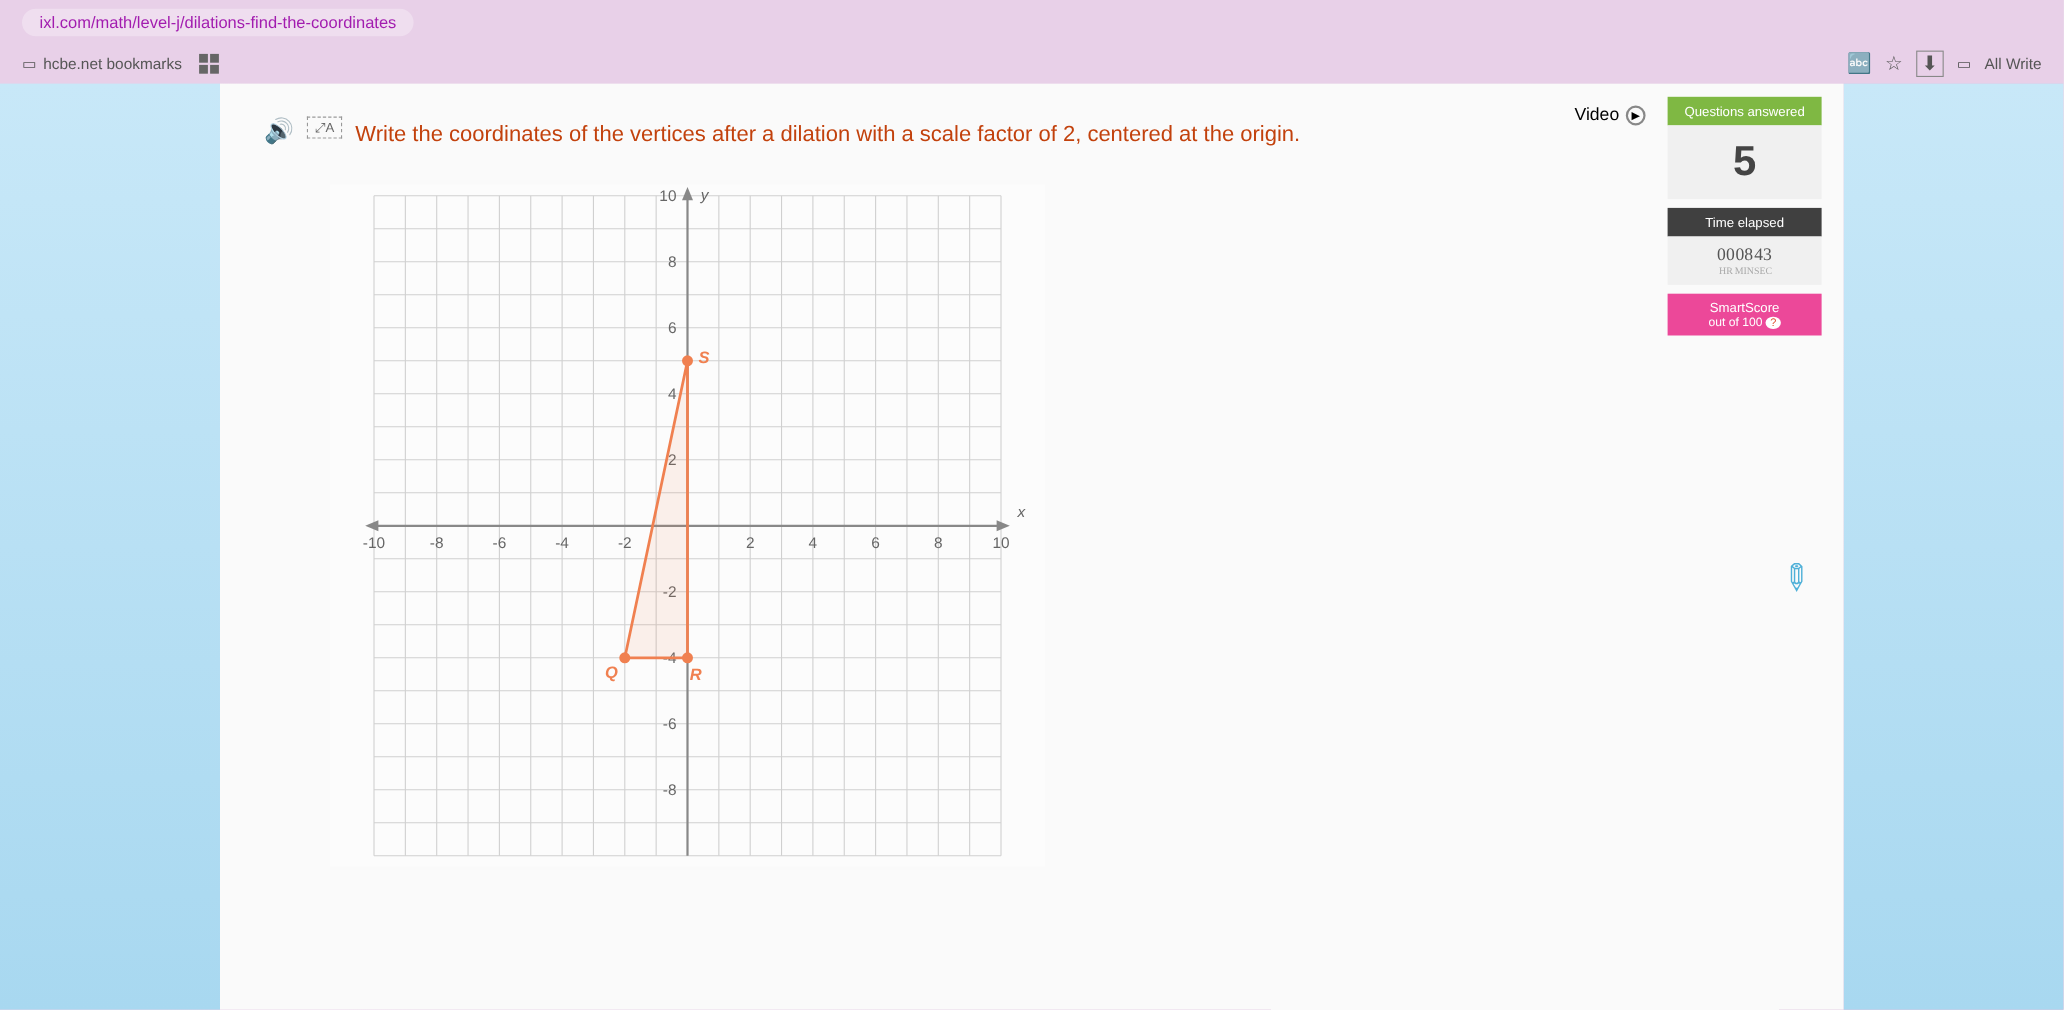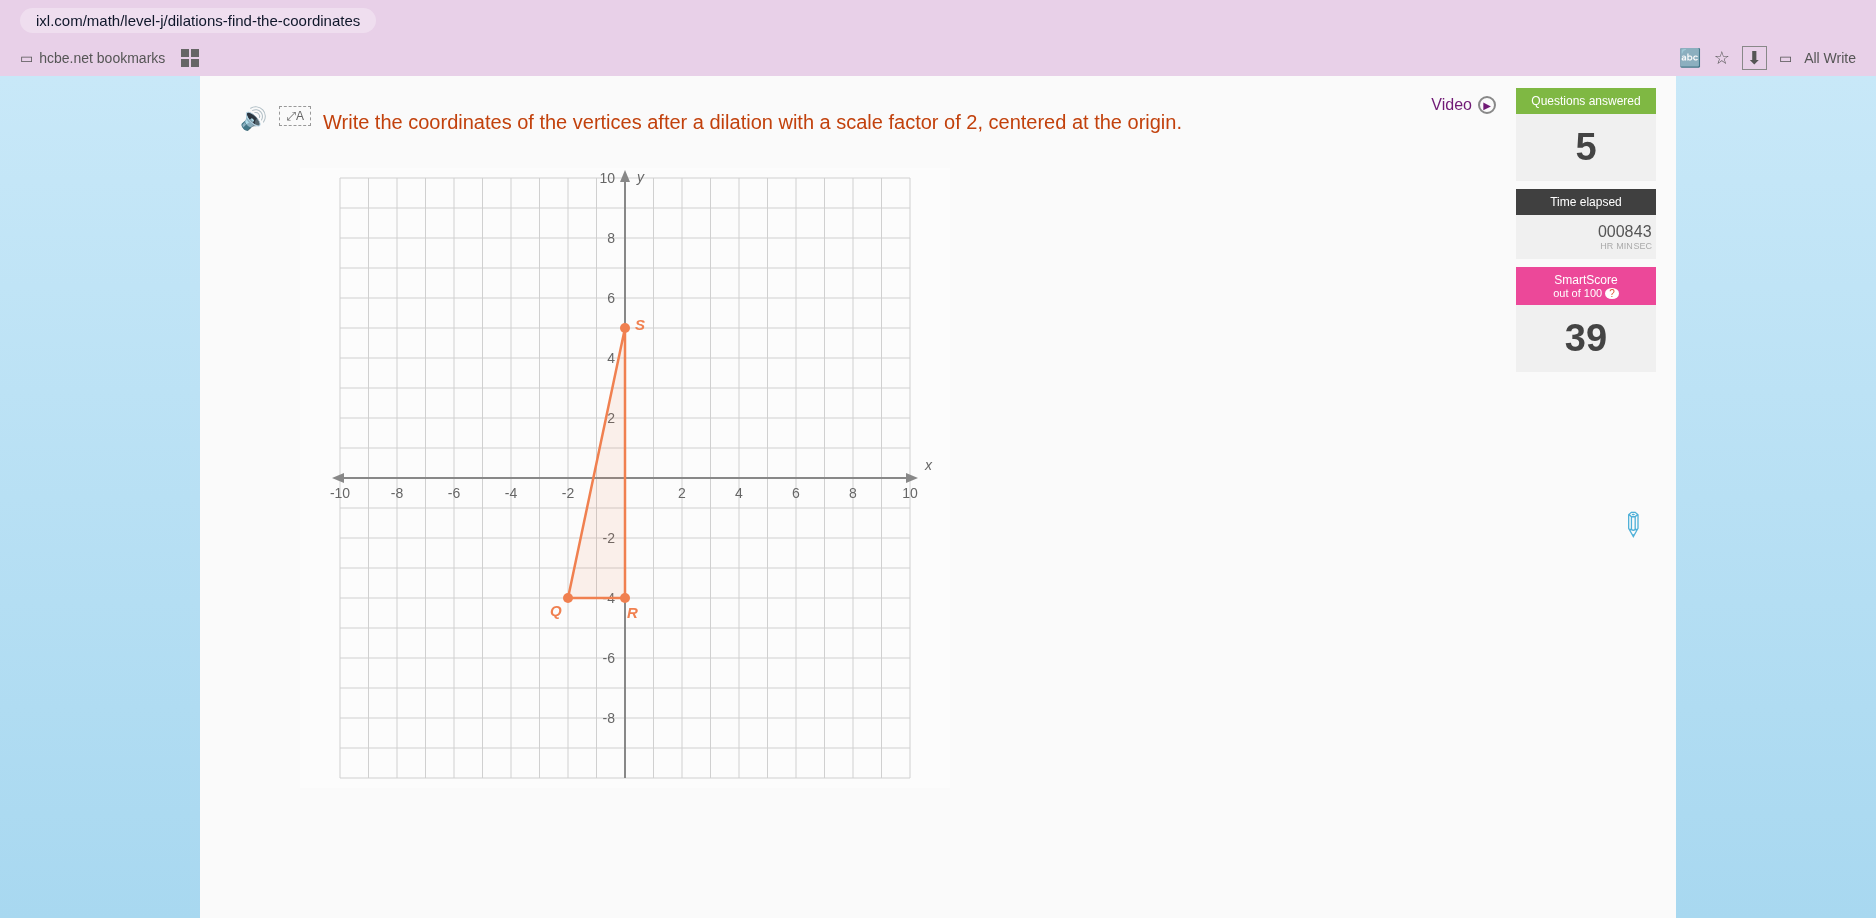--- a/index.html
+++ b/index.html
@@ -15,21 +15,21 @@
   background: #e8d0e8;
   display: flex;
   align-items: center;
   padding: 0 20px;
   gap: 12px;
 }
 .url-bar {
   background: rgba(255,255,255,0.3);
   border-radius: 20px;
   padding: 4px 16px;
-  color: #0f172a;
+  color: #a21caf;
   font-size: 15px;
 }
 .bookmarks-bar {
   height: 36px;
   background: #e8d0e8;
   display: flex;
   align-items: center;
   justify-content: space-between;
   padding: 0 20px;
   color: #555;
@@ -77,21 +77,21 @@
 .problem-text {
   color: #c2410c;
   font-size: 20px;
   line-height: 1.6;
   max-width: 900px;
 }
 .video-link {
   position: absolute;
   top: 20px;
   right: 180px;
-  color: #701a75;
+  color: #000000;
   font-size: 16px;
   display: flex;
   align-items: center;
   gap: 6px;
   cursor: pointer;
 }
 .video-circle {
   border: 2px solid #888;
   border-radius: 50%;
   width: 18px;
@@ -130,21 +130,22 @@
   background: #f0f0f0;
   padding: 12px;
   font-size: 38px;
   font-weight: bold;
   color: #444;
 }
 .time-display {
   background: #f0f0f0;
   padding: 8px 4px;
   display: flex;
-  justify-content: flex-end;
+  justify-content: center;
+  font-family: Liberation Serif, serif;
 }
 .time-col { text-align: center; }
 .time-num { font-size: 16px; color: #555; }
 .time-label { font-size: 9px; color: #aaa; }
 .pencil-icon {
   position: absolute;
   right: 30px;
   top: 430px;
   color: #4fb0d8;
   font-size: 32px;
@@ -314,21 +315,20 @@
               <div class="time-num">43</div>
               <div class="time-label">SEC</div>
             </div>
         </div>
       </div>
       <div class="stat-box">
         <div class="stat-header smart-header">
           <div>SmartScore</div>
           <div style="font-size:11px;"><span>out of 100</span> <span style="background:#fff;color:#e05030;border-radius:50%;padding:0 4px;font-size:10px;">?</span></div>
         </div>
-        <div class="stat-value">39</div>
       </div>
     </div>
 
     <div class="pencil-icon">✎</div>
   </div>
 
   <div class="right-gradient"></div>
 </div>
 
 </body></html>

